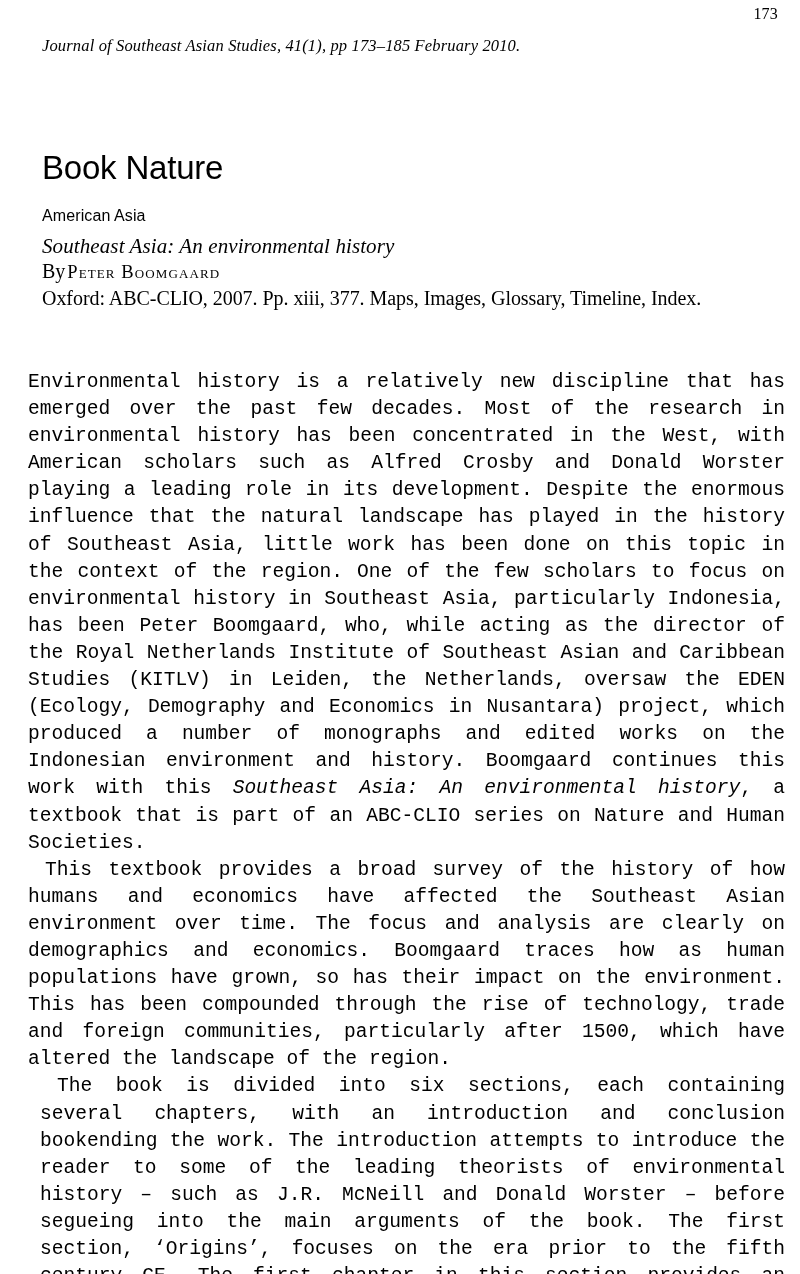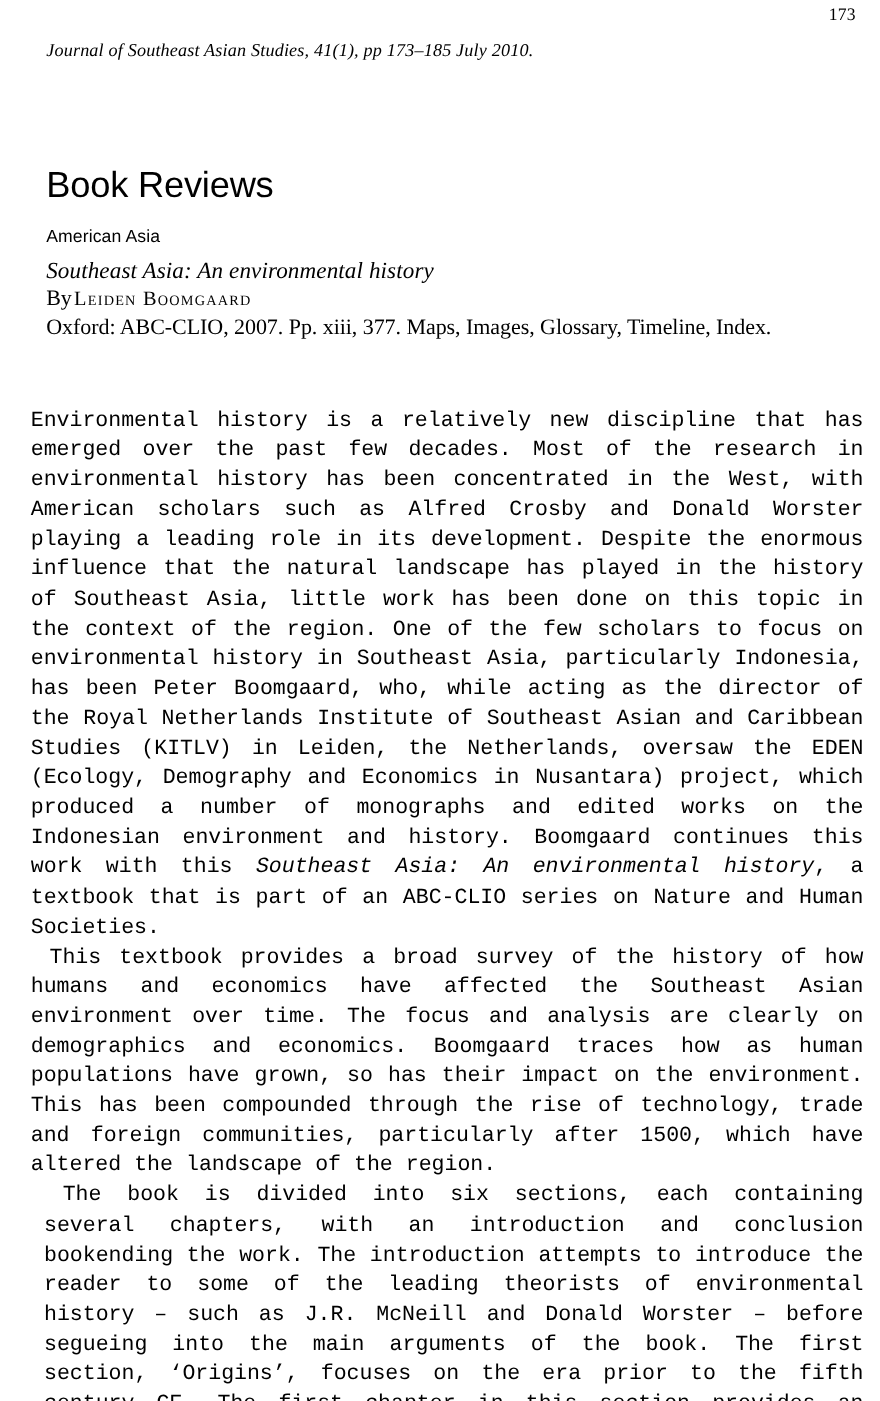--- a/index.html
+++ b/index.html
@@ -162,31 +162,31 @@
   }
 </style>
 </head>
 <body>
 
 <div class="page">
 
   <div class="folio">173</div>
 
   <div class="masthead">
-    <div class="masthead-journal">Journal of Southeast Asian Studies, 41(1), pp 173–185 July 2010.</div>
+    <div class="masthead-journal">Journal of Southeast Asian Studies, 41(1), pp 173–185 February 2010.</div>
   </div>
 
-  <h1 class="section-title">Book Reviews</h1>
+  <h1 class="section-title">Book Nature</h1>
 
   <h2 class="region-heading">American Asia</h2>
 
   <div class="review-head">
     <div class="book-title">Southeast Asia: An environmental history</div>
     <div class="byline">
-      <span>By</span><span class="author">Leiden Boomgaard</span>
+      <span>By</span><span class="author">Peter Boomgaard</span>
     </div>
     <div class="imprint">Oxford: ABC-CLIO, 2007. Pp. xiii, 377. Maps, Images, Glossary, Timeline, Index.</div>
   </div>
 
   <div class="body-copy">
 
     <p><span>Environmental history is a relatively new discipline that has emerged over the past few decades. Most of the research in environmental history has been concentrated in the West, with American scholars such as Alfred Crosby and Donald Worster playing a leading role in its development. Despite the enormous influence that the natural landscape has played in the history of Southeast Asia, little work has been done on this topic in the context of the region. One of the few scholars to focus on environmental history in Southeast Asia, particularly Indonesia, has been Peter Boomgaard, who, while acting as the director of the Royal Netherlands Institute of Southeast Asian and Caribbean Studies (KITLV) in Leiden, the Netherlands, oversaw the EDEN (Ecology, Demography and Economics in Nusantara) project, which produced a number of monographs and edited works on the Indonesian environment and history. Boomgaard continues this work with this </span><em>Southeast Asia: An environmental history</em><span>, a textbook that is part of an ABC-CLIO series on Nature and Human Societies.</span></p>
 
     <p class="indent">This textbook provides a broad survey of the history of how humans and economics have affected the Southeast Asian environment over time. The focus and analysis are clearly on demographics and economics. Boomgaard traces how as human populations have grown, so has their impact on the environment. This has been compounded through the rise of technology, trade and foreign communities, particularly after 1500, which have altered the landscape of the region.</p>
 

